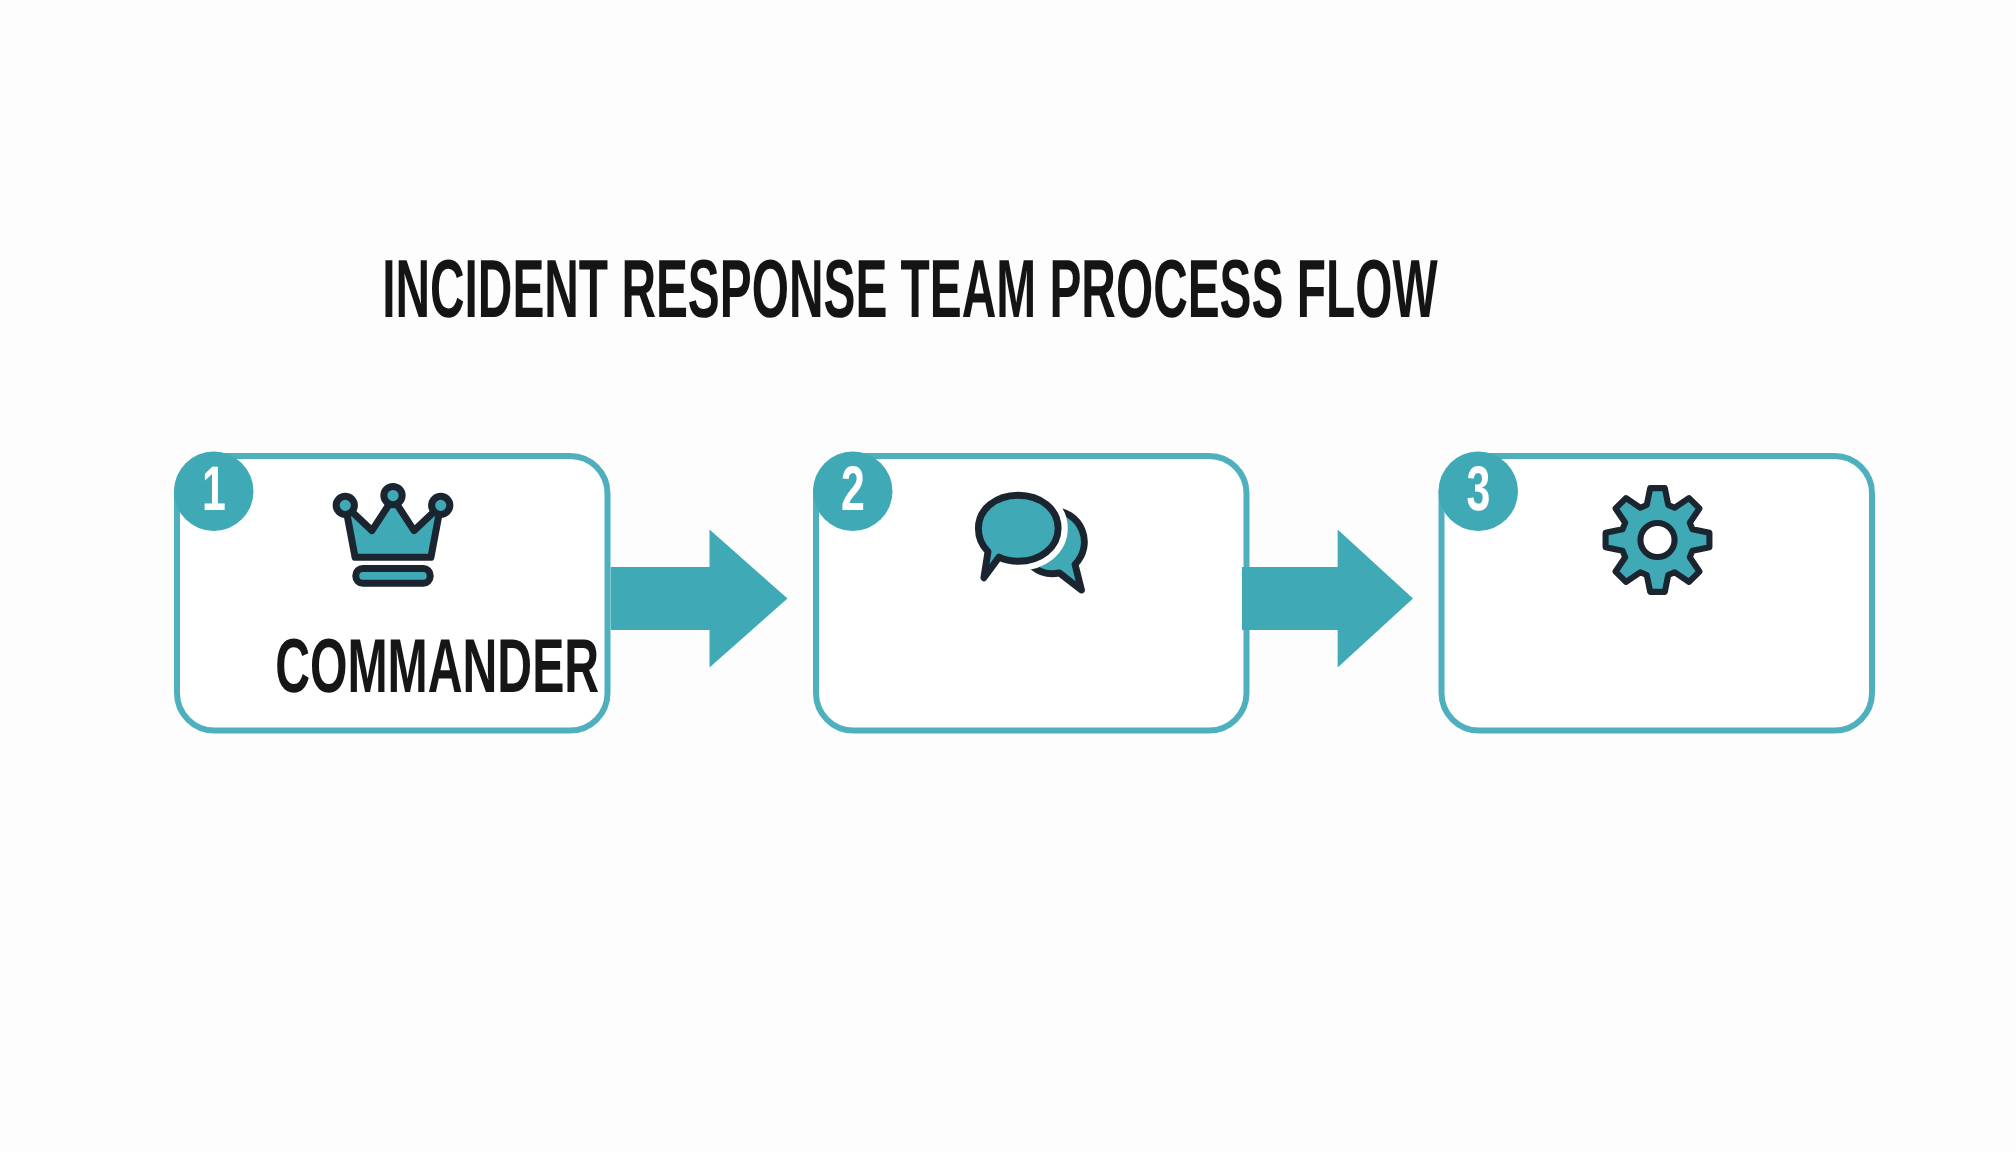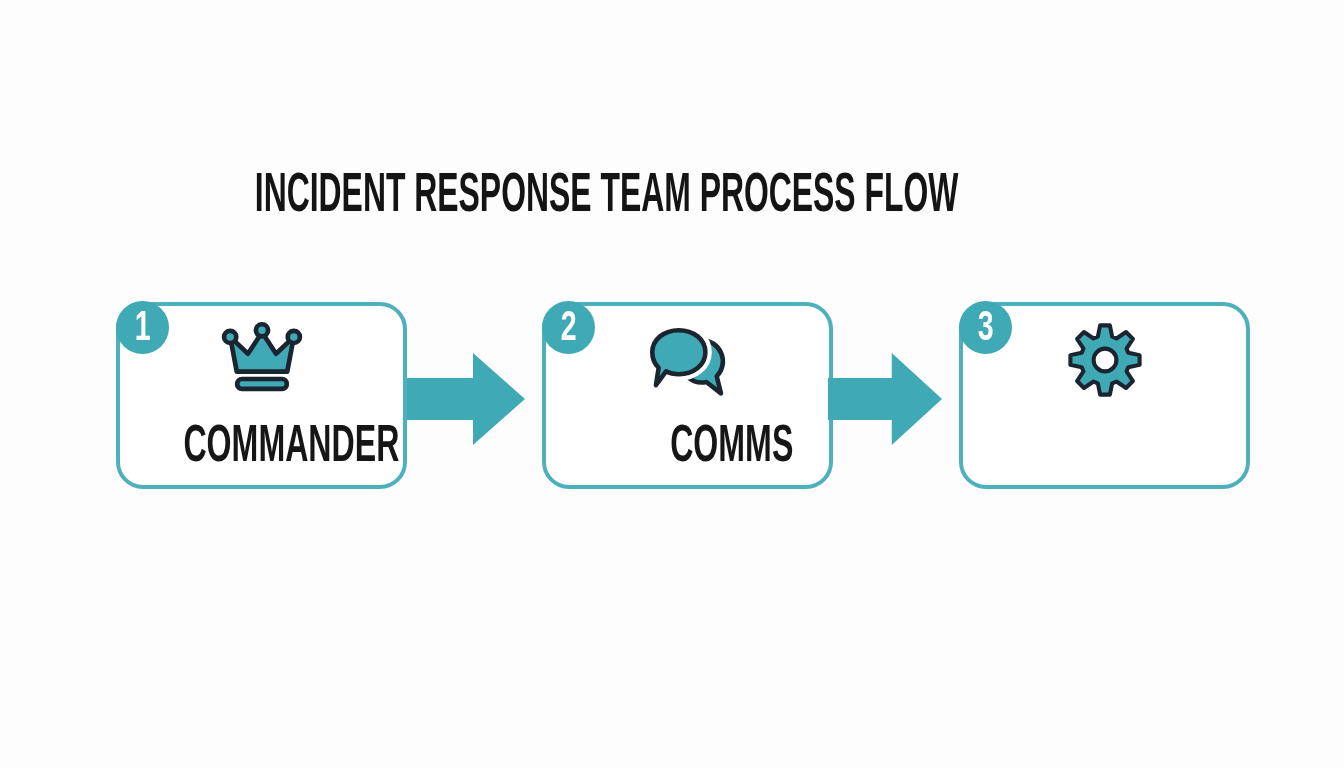--- a/index.html
+++ b/index.html
@@ -42,21 +42,21 @@
     font-size:42px;font-weight:bold;color:#ffffff;
     transform:scaleX(0.68);transform-origin:center;
     line-height:1;margin-top:-3px;
   }
   .icon-slot{
     position:absolute;left:0;top:15px;width:100%;
     display:flex;justify-content:center;
   }
   .step-label-wrap{
     position:absolute;left:0;top:108px;width:100%;
-    text-align:right;
+    text-align:center;
   }
   .step-label{
     display:inline-block;
     font-size:51px;font-weight:bold;color:#161616;
     white-space:nowrap;
     transform:scaleX(0.63);transform-origin:center;
   }
   
   .flow-arrow{position:absolute;top:353px;height:92px;}
   .arrow-1{left:407px;width:118px;}
@@ -103,23 +103,20 @@
     <div class="icon-slot">
       <svg width="88" height="77" viewBox="0 0 96 84">
 
         <path d="M 63,21 A 23,23 0 0 1 79.3,60.3 L 84,79 L 68,66.5 A 23,23 0 0 1 40,44 A 23,23 0 0 1 63,21 Z" fill="#3fa9b5" stroke="#1b2530" stroke-width="5" stroke-linejoin="round"></path>
 
         <path d="M 38,10 C 54,10 67,20 67,34 C 67,48 54,58 38,58 C 33,58 28,57 24,55 L 13,70 L 16,51 C 11,46 9,40 9,34 C 9,20 22,10 38,10 Z" fill="#ffffff" stroke="#ffffff" stroke-width="14" stroke-linejoin="round"></path>
 
         <path d="M 38,10 C 54,10 67,20 67,34 C 67,48 54,58 38,58 C 33,58 28,57 24,55 L 13,70 L 16,51 C 11,46 9,40 9,34 C 9,20 22,10 38,10 Z" fill="#3fa9b5" stroke="#1b2530" stroke-width="5" stroke-linejoin="round"></path>
       </svg>
     </div>
-    <div class="step-label-wrap">
-      <span class="step-label">COMMS</span>
-    </div>
   </div>
 
   <div class="flow-arrow arrow-2">
     <svg viewBox="0 0 118 92" preserveAspectRatio="none">
       <polygon points="0,25 66,25 66,0 118,46 66,92 66,67 0,67" fill="#3fa9b5"></polygon>
     </svg>
   </div>
 
   <div class="step-box box-3">
     <div class="badge">

